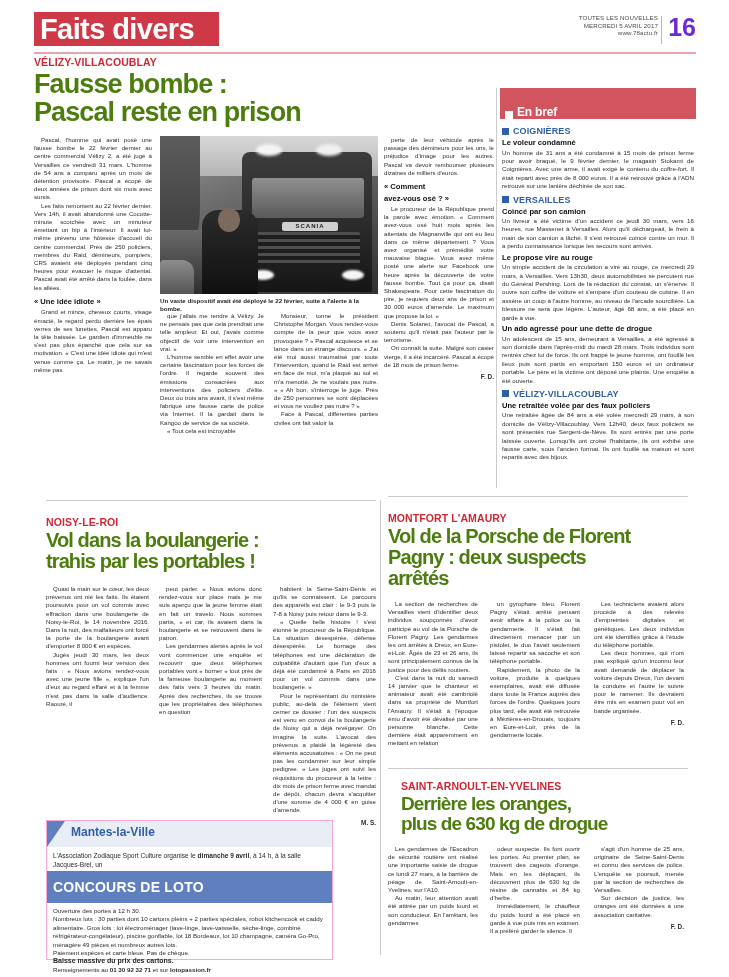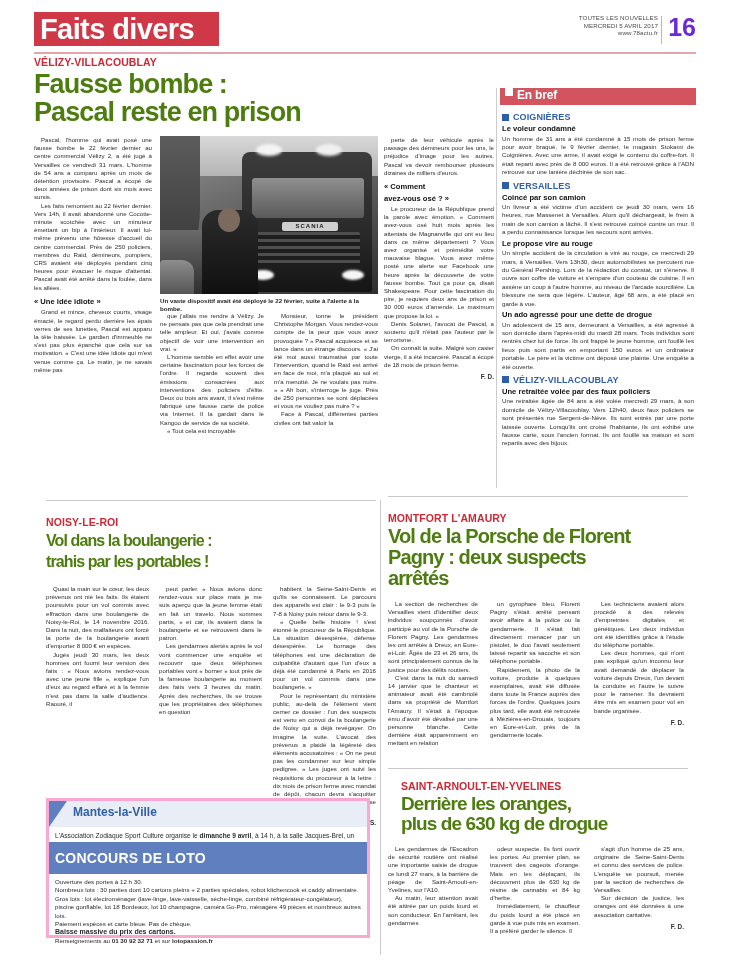--- a/index.html
+++ b/index.html
@@ -105,41 +105,41 @@
   .photo-caption {
     font-size:6.2px; line-height:8px; font-weight:bold; color:#1f1f1f;
     margin-top:3px; width:218px;
   }
   .c-mid { position:absolute; left:126px; top:176px; width:104px; }
   .c-mid2 { position:absolute; left:240px; top:176px; width:104px; }
 
   
   .enbref { position:absolute; left:500px; top:88px; width:196px; }
   .enbref-head {
-    background:#d1545f; height:17px; display:flex; align-items:flex-start; padding-left:5px;
+    background:#d1545f; height:31px; display:flex; align-items:flex-end; padding-left:5px;
   }
   .enbref-head .sq { width:8px; height:8px; background:#fff; margin-right:4px; }
   .enbref-head .t { color:#fff; font-size:12px; font-weight:bold; letter-spacing:-0.2px; }
   .enbref-body { padding:3px 2px 0 2px; }
   .eb-town { display:flex; align-items:center; margin:4px 0 1px 0; }
   .eb-town .sq { width:7px; height:7px; background:#2f5fa8; margin-right:4px; }
   .eb-town .t { color:#2f5fa8; font-weight:bold; font-size:9px; letter-spacing:0.1px; }
   .eb-sub { font-weight:bold; font-size:7.6px; line-height:9.5px; color:#111; margin:2px 0 1px 0; }
   .eb-p { font-size:6.2px; line-height:8.4px; text-align:justify; color:#2c2c2c; margin:0 0 2px 0; }
 
   
   .sep-rule { position:absolute; background:#c9c9c9; height:1px; }
   .art2 { position:absolute; left:46px; top:512px; width:330px; }
-  .art2 .headline { font-size:16px; line-height:21px; }
+  .art2 .headline { font-size:20px; line-height:21px; }
   .art2-body { position:absolute; left:46px; top:585px; width:330px; height:200px; }
   .a2c { position:absolute; top:0; width:103px; }
   .a2c1 { left:0; } .a2c2 { left:113px; } .a2c3 { left:227px; }
 
   
-  .loto { position:absolute; left:46px; top:798px; width:324px; height:140px; border:3px solid #f9a8d4; background:#fff; }
+  .loto { position:absolute; left:46px; top:820px; width:287px; height:140px; border:1px solid #f9a8d4; background:#fff; }
   .loto-head { position:relative; height:26px; background:#e9edf5; }
   .loto-tri { position:absolute; left:0; top:0; width:0; height:0;
     border-left:18px solid #5f7fbf; border-bottom:26px solid transparent; }
   .loto-town { position:absolute; left:24px; top:4px; color:#2f5fa8; font-weight:bold; font-size:12px; }
   .loto-intro { font-size:6.6px; line-height:9px; padding:4px 6px 2px 6px; color:#2a2a2a; }
   .loto-intro b { font-weight:bold; }
   .loto-title { background:#5f7fbf; color:#fff; font-size:14px; font-weight:bold; padding:8px 6px; letter-spacing:0.2px; }
   .loto-txt { font-size:6.2px; line-height:8.4px; padding:4px 6px 2px 6px; color:#2a2a2a; }
   .loto-txt b { font-weight:bold; }
   .loto-txt .big { font-size:7px; }

